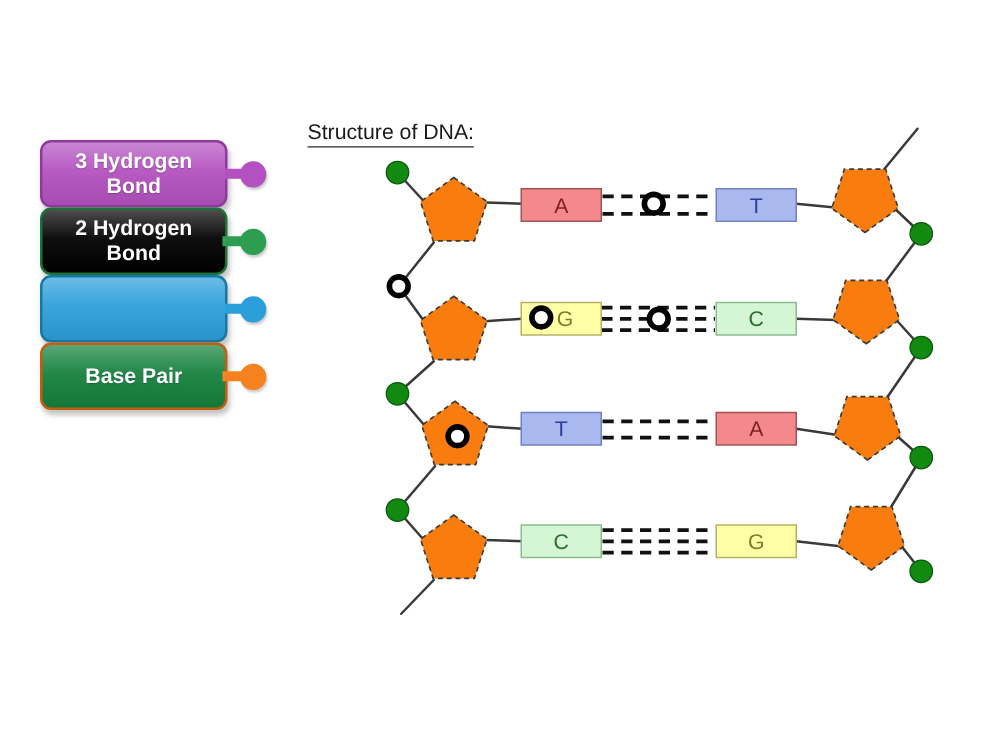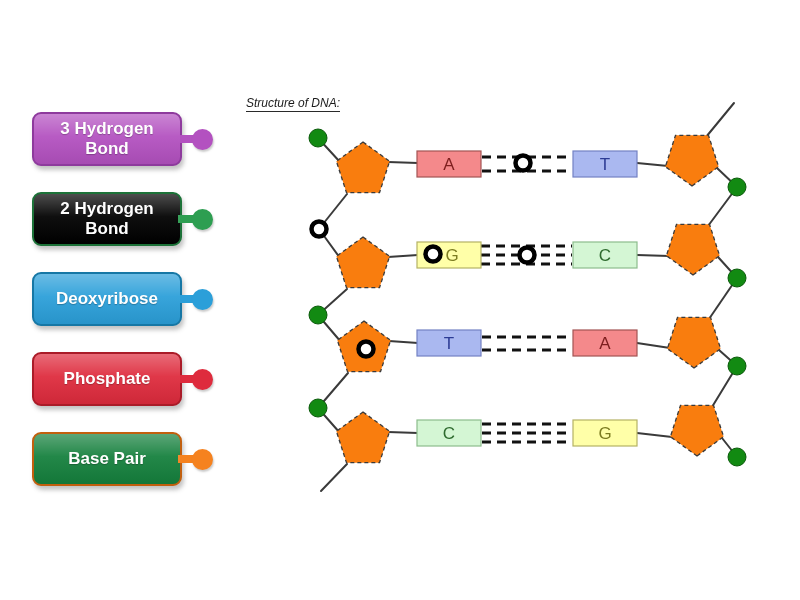--- a/index.html
+++ b/index.html
@@ -6,21 +6,21 @@
   body {
     width:800px; height:600px; background:#ffffff; position:relative;
     overflow:hidden; font-family:"Liberation Sans", sans-serif;
   }
   .canvas { position:absolute; inset:0; }
 
   
   .labels { position:absolute; left:32px; top:112px; width:150px; }
   .pill {
     position:relative; box-sizing:border-box;
-    width:150px; height:54px; margin-bottom:26px;
+    width:150px; height:54px; 
     border:2px solid transparent; border-radius:9px;
     display:flex; align-items:center; justify-content:center;
     text-align:center; padding:0 14px;
     color:#fff; font-weight:bold; font-size:17px; line-height:1.15;
     text-shadow:0 1px 1px rgba(0,0,0,.25);
     box-shadow:2px 4px 4px rgba(125,125,125,.45);
     cursor:pointer;
   }
   .pill::after {
     content:""; position:absolute; inset:0; border-radius:7px;
@@ -34,22 +34,22 @@
   .pill .dot {
     position:absolute; right:-33px; top:50%; margin-top:-10px;
     width:21px; height:21px; border-radius:50%;
     box-shadow:1px 2px 2px rgba(125,125,125,.4);
   }
   .pill-text { position:relative; z-index:1; }
 
   
   .diagram-title {
     position:absolute; left:246px; top:96px;
-    font-size:12px; color:#1a1a1a;
-    border-bottom:1.5px solid #2a2a2a; padding-bottom:1px;font-style:italic;
+    font-size:17px; color:#1a1a1a;
+    border-bottom:1.5px solid #2a2a2a; padding-bottom:1px;
   }
 
   
   svg.dna { position:absolute; left:0; top:0; }
   svg.dna text {
     font-family:"Liberation Sans", sans-serif;
     font-size:17px; text-anchor:middle;
   }
 </style>
 </head>
@@ -62,28 +62,22 @@
       <span class="pill-text">3 Hydrogen Bond</span>
       <span class="stem" style="background-color:#b351c0"></span>
       <span class="dot" style="background-color:#b351c0"></span>
     </div>
     <div class="pill" style="background-color:#000000;border-color:#1c7238">
       <span class="pill-text">2 Hydrogen Bond</span>
       <span class="stem" style="background-color:#2d9e51"></span>
       <span class="dot" style="background-color:#2d9e51"></span>
     </div>
     <div class="pill" style="background-color:#2b9fd9;border-color:#1677a5">
-      <span class="pill-text">Deoxyribose</span>
       <span class="stem" style="background-color:#2b9fd9"></span>
       <span class="dot" style="background-color:#2b9fd9"></span>
-    </div>
-    <div class="pill" style="background-color:#de2b3d;border-color:#aa1b28">
-      <span class="pill-text">Phosphate</span>
-      <span class="stem" style="background-color:#de2b3d"></span>
-      <span class="dot" style="background-color:#de2b3d"></span>
     </div>
     <div class="pill" style="background-color:#15803d;border-color:#c25f0e">
       <span class="pill-text">Base Pair</span>
       <span class="stem" style="background-color:#f5821f"></span>
       <span class="dot" style="background-color:#f5821f"></span>
     </div>
   </div>
 
   <div class="diagram-title">Structure of DNA:</div>
 

